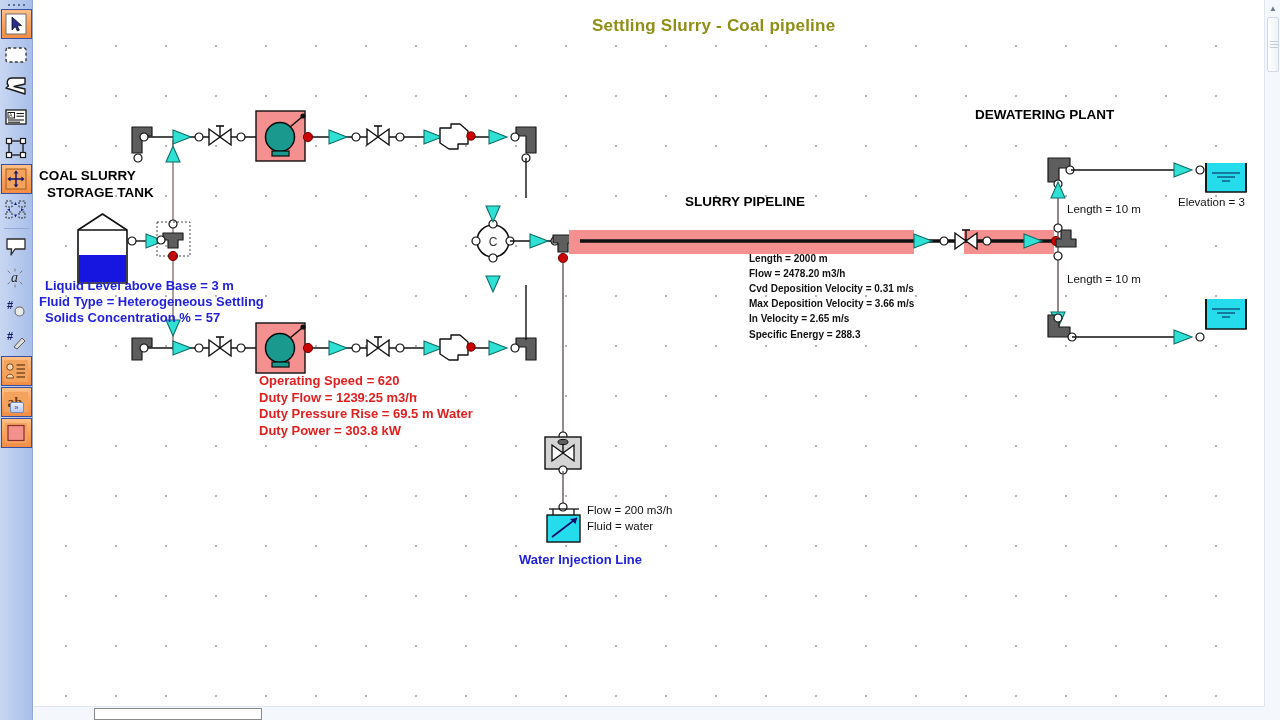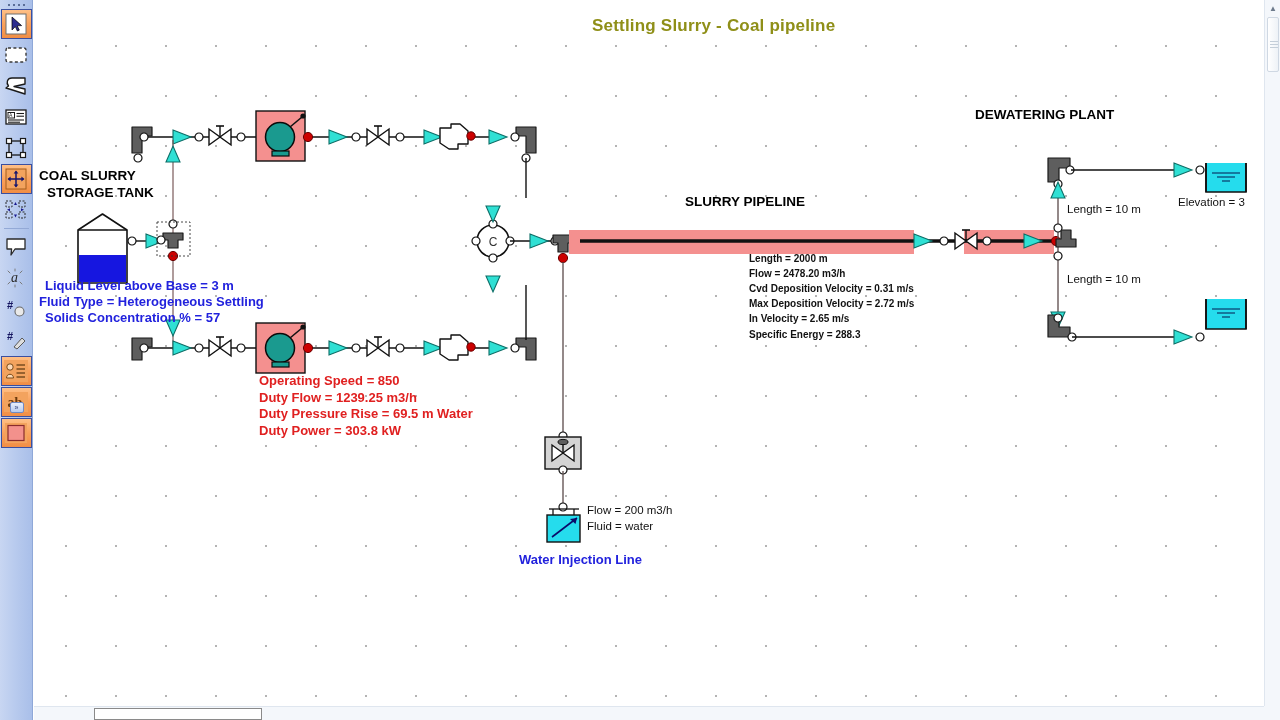--- a/index.html
+++ b/index.html
@@ -557,31 +557,31 @@
 
     <div class="lbl t-title" style="left:558px; top:16px;">Settling Slurry - Coal pipeline</div>
 
     <div class="lbl t-head" style="left:5px; top:168px;">COAL SLURRY</div>
     <div class="lbl t-head" style="left:5px; top:185px;margin-left:8px;">STORAGE TANK</div>
 
     <div class="lbl t-blue" style="left:11px; top:278px;">Liquid Level above Base = 3 m</div>
     <div class="lbl t-blue" style="left:5px; top:294px;">Fluid Type = Heterogeneous Settling</div>
     <div class="lbl t-blue" style="left:11px; top:310px;">Solids Concentration % = 57</div>
 
-    <div class="lbl t-red" style="left:225px; top:373px;">Operating Speed = 850</div>
+    <div class="lbl t-red" style="left:225px; top:373px;">Operating Speed = 620</div>
     <div class="lbl t-red" style="left:225px; top:390px;">Duty Flow = 1239.25 m3/h</div>
     <div class="lbl t-red" style="left:225px; top:406px;">Duty Pressure Rise = 69.5 m Water</div>
     <div class="lbl t-red" style="left:225px; top:423px;">Duty Power = 303.8 kW</div>
 
     <div class="lbl t-head" style="left:651px; top:194px;">SLURRY PIPELINE</div>
 
     <div class="lbl t-data" style="left:715px; top:253px;">Length = 2000 m</div>
     <div class="lbl t-data" style="left:715px; top:268px;">Flow = 2478.20 m3/h</div>
     <div class="lbl t-data" style="left:715px; top:283px;">Cvd Deposition Velocity = 0.31 m/s</div>
-    <div class="lbl t-data" style="left:715px; top:298px;">Max Deposition Velocity = 2.72 m/s</div>
+    <div class="lbl t-data" style="left:715px; top:298px;">Max Deposition Velocity = 3.66 m/s</div>
     <div class="lbl t-data" style="left:715px; top:313px;">In Velocity = 2.65 m/s</div>
     <div class="lbl t-data" style="left:715px; top:329px;">Specific Energy = 288.3</div>
 
     <div class="lbl t-head" style="left:941px; top:107px;">DEWATERING PLANT</div>
 
     <div class="lbl t-plain" style="left:1033px; top:203px;">Length = 10 m</div>
     <div class="lbl t-plain" style="left:1033px; top:273px;">Length = 10 m</div>
     <div class="lbl t-plain" style="left:1144px; top:196px;">Elevation = 3</div>
 
     <div class="lbl t-plain" style="left:553px; top:504px;text-align:right;">Flow = 200 m3/h</div>

